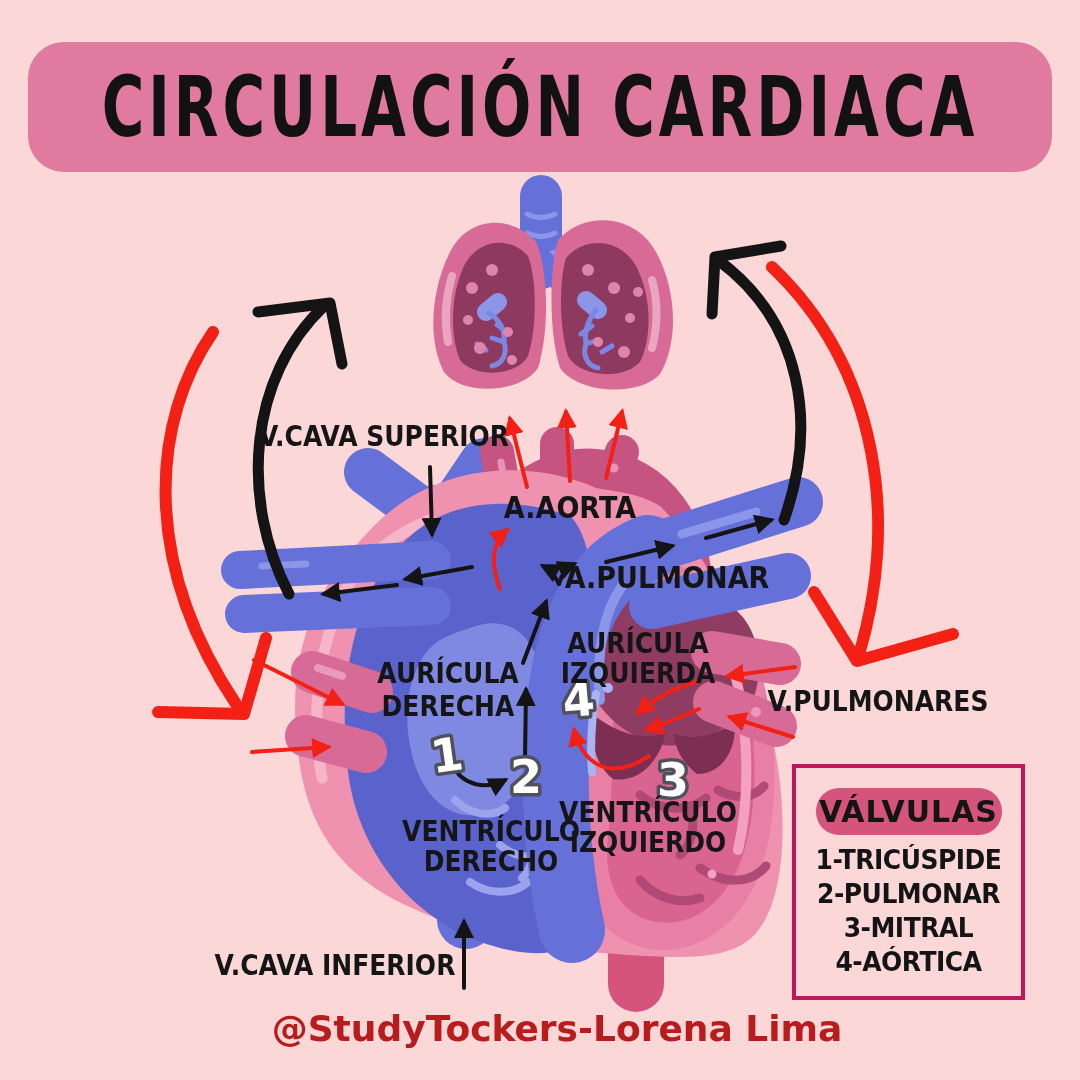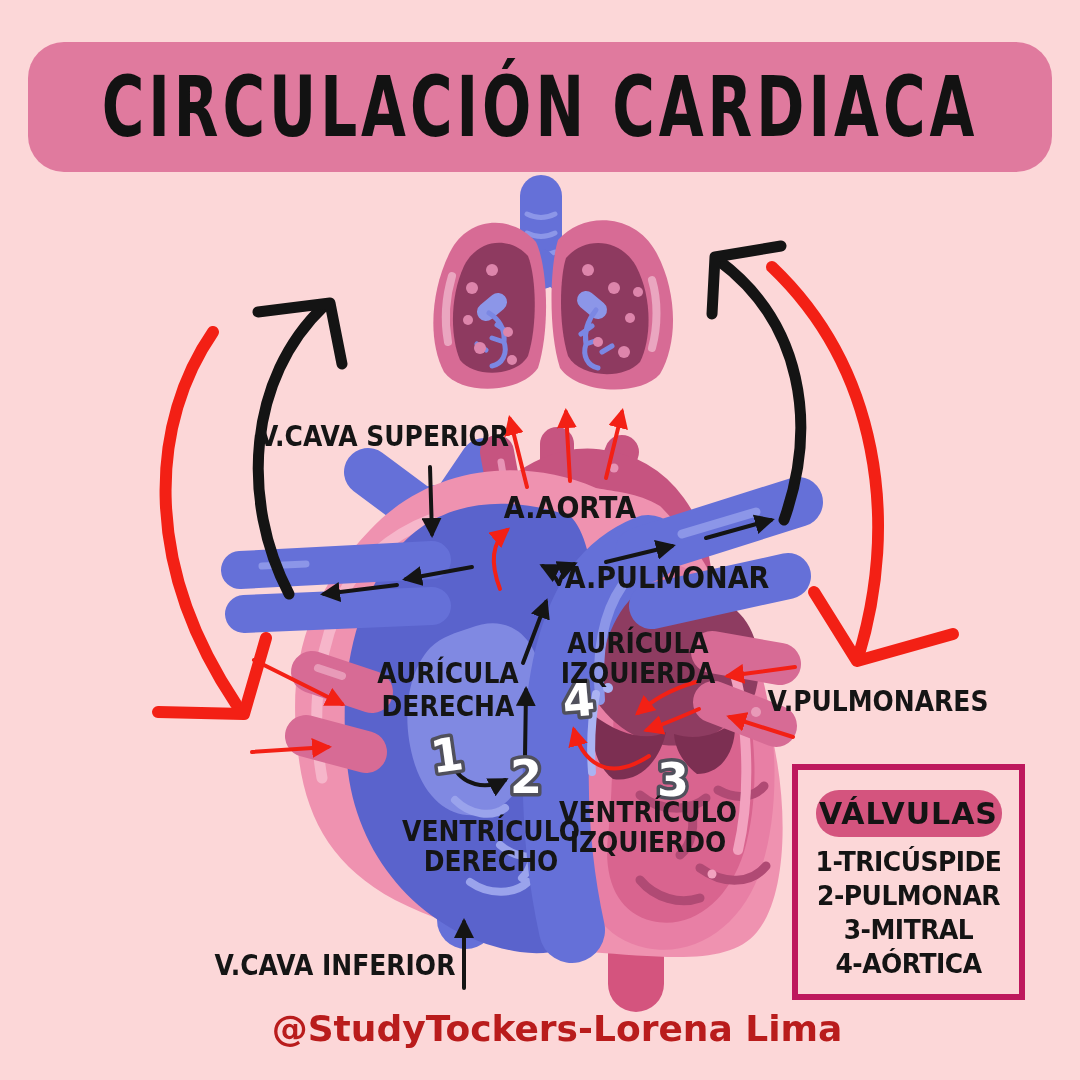--- a/index.html
+++ b/index.html
@@ -8,21 +8,21 @@
   .banner{position:absolute;left:28px;top:42px;width:1024px;height:130px;
           background:#e07a9e;border-radius:36px;display:flex;align-items:center;justify-content:center;text-align:right;}
   .banner-text{font-weight:bold;font-size:58px;letter-spacing:4px;color:#121212;
                transform:scaleY(1.45);white-space:nowrap;}
   .art{position:absolute;left:0;top:0;width:1080px;height:1080px;}
   .lbl{position:absolute;font-weight:bold;color:#151515;white-space:nowrap;line-height:1;
        transform:translateX(-50%) scaleY(1.12);}
   .attribution{position:absolute;left:557px;top:1008px;transform:translateX(-50%);
                font-size:36px;font-weight:bold;color:#b91c1c;white-space:nowrap;}
   .legend{position:absolute;left:792px;top:764px;width:233px;height:236px;
-          border:6px solid #be185d;box-sizing:border-box;background:#fcd7d8;}
+          border:4px solid #be185d;box-sizing:border-box;background:#fcd7d8;}
   .legend-pill{margin:20px auto 8px;width:186px;height:47px;background:#d4547e;border-radius:23px;
                display:flex;align-items:center;justify-content:center;
                font-size:30px;font-weight:bold;color:#141414;letter-spacing:1px;}
   .legend-item{text-align:center;font-size:25px;font-weight:bold;color:#141414;
                line-height:34px;letter-spacing:-0.5px;transform:scaleY(1.08);}
 </style>
 </head>
 <body>
 
 <div class="stage">

